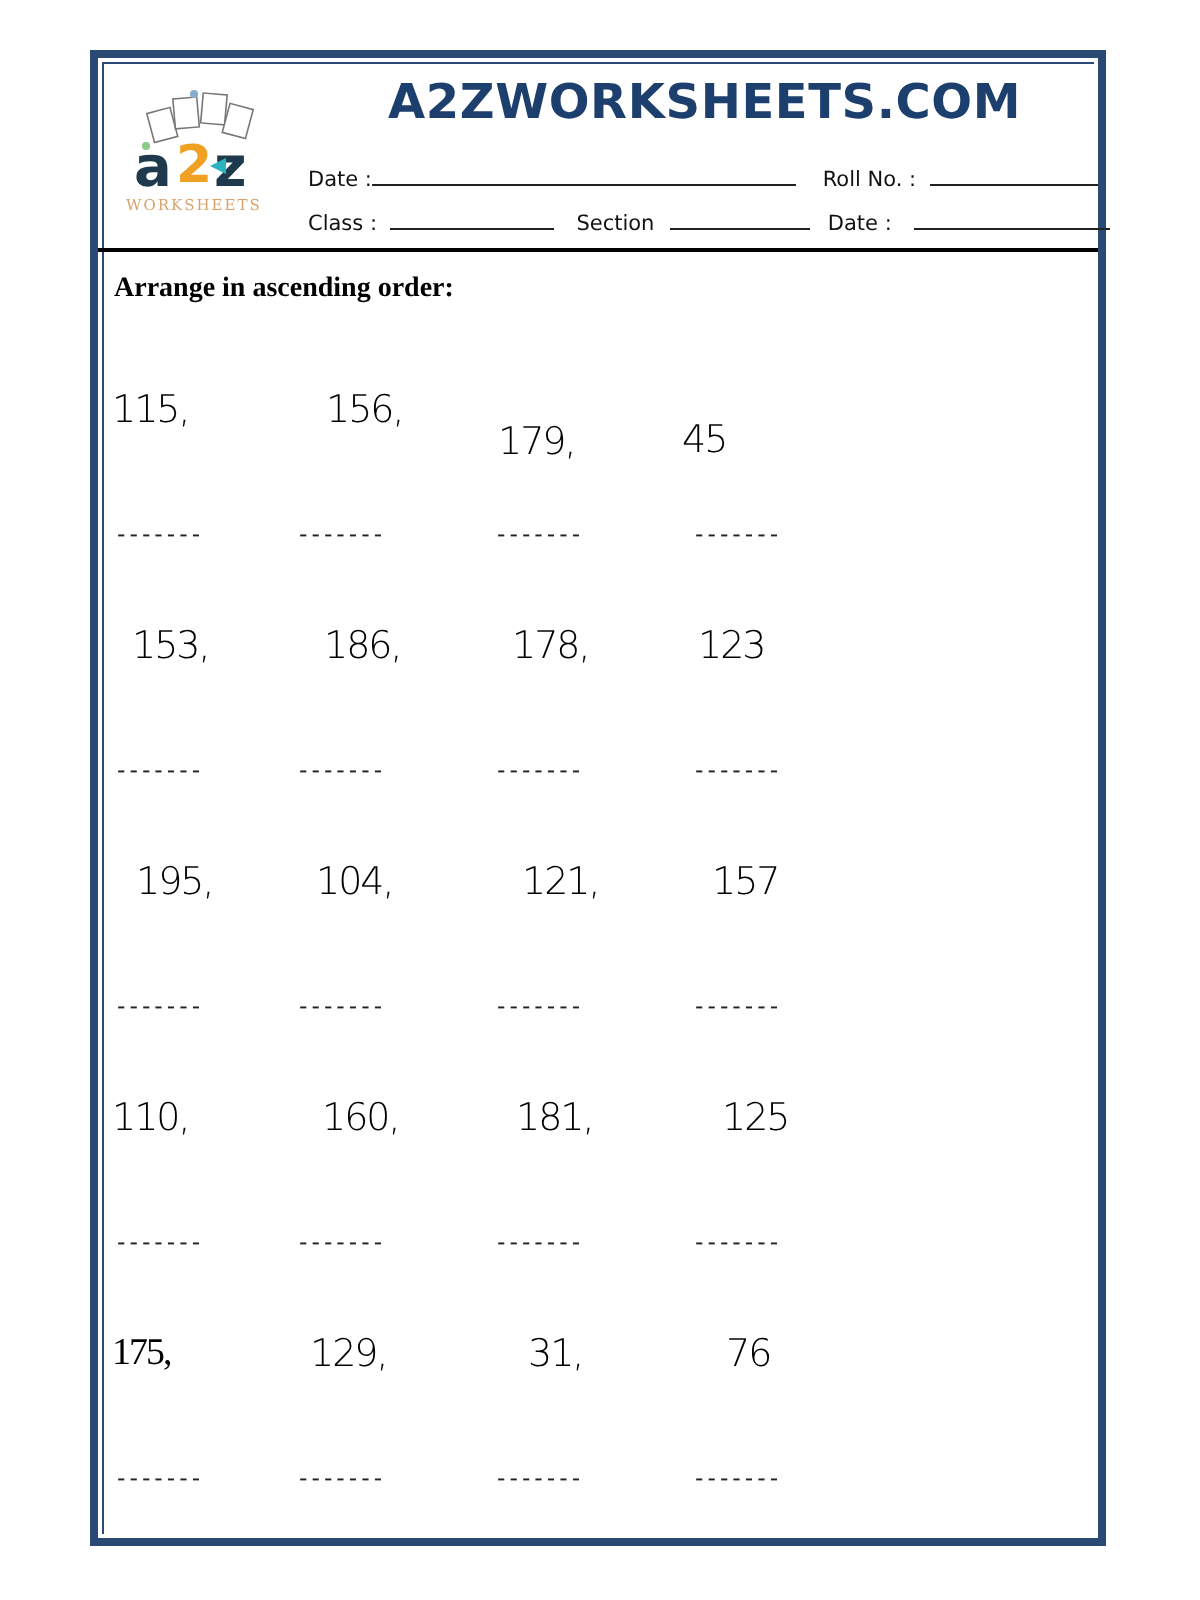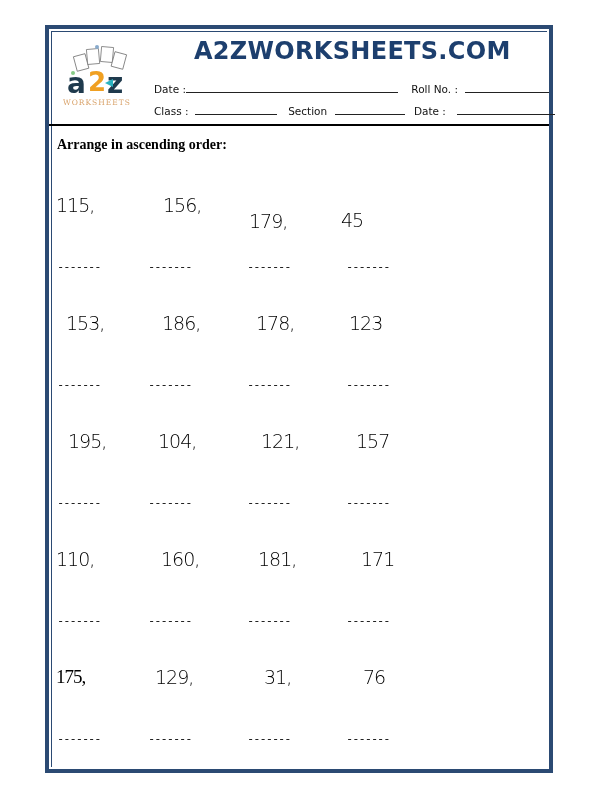--- a/index.html
+++ b/index.html
@@ -111,21 +111,21 @@
     <span class="blank" style="left:8px; top:66px;">-------</span>
     <span class="blank" style="left:99px; top:66px;">-------</span>
     <span class="blank" style="left:198px; top:66px;">-------</span>
     <span class="blank" style="left:297px; top:66px;">-------</span>
   </div>
 
   <div class="problem" style="top:519px;">
     <span class="num" style="left:7px;">110,</span>
     <span class="num" style="left:112px;">160,</span>
     <span class="num" style="left:209px;text-align:right;">181,</span>
-    <span class="num" style="left:312px;">171</span>
+    <span class="num" style="left:312px;">125</span>
     <span class="blank" style="left:8px; top:66px;">-------</span>
     <span class="blank" style="left:99px; top:66px;">-------</span>
     <span class="blank" style="left:198px; top:66px;">-------</span>
     <span class="blank" style="left:297px; top:66px;">-------</span>
   </div>
 
   <div class="problem" style="top:637px;">
     <span class="num" style="left:7px;font-family:Liberation Serif, serif;">175,</span>
     <span class="num" style="left:106px;">129,</span>
     <span class="num" style="left:215px;">31,</span>

